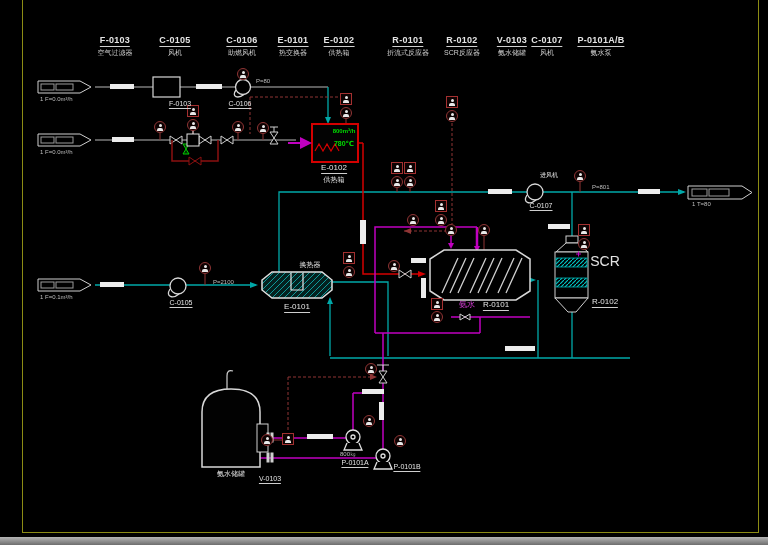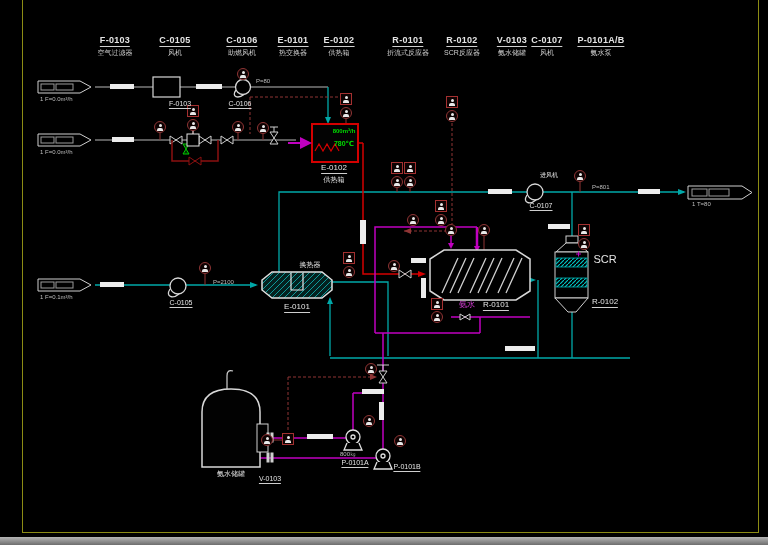--- a/index.html
+++ b/index.html
@@ -17,21 +17,21 @@
   .isq{border:1.5px solid #a33030}
   .ic::before,.isq::before{content:"";position:absolute;left:50%;top:1.5px;width:3px;height:3px;
        margin-left:-1.5px;border-radius:50%;background:#e8e8e8}
   .ic::after,.isq::after{content:"";position:absolute;left:50%;bottom:1.5px;width:6px;height:3px;
        margin-left:-3px;border-radius:2px 2px 0 0;background:#e8e8e8}
   
   .lbl{position:absolute;color:#e4e4e4;white-space:nowrap;transform:translateX(-50%);line-height:1}
   .u{border-bottom:1px solid #cfcfcf;padding-bottom:1px}
   .htag{font-size:9px;font-weight:bold;letter-spacing:.3px}
   .hname{font-size:7px;color:#cfcfcf}
-  .t7{font-size:7px}.t8{font-size:8px}.t9{font-size:11px}
+  .t7{font-size:7px}.t8{font-size:8px}.t9{font-size:14px}
   .note{font-size:6px;color:#bdbdbd;transform:translateX(0);}
   .green{color:#00dc00;font-weight:bold}
   .mag{color:#d23bd2}
 </style>
 </head>
 <body>
 
 <div id="canvas">
 
   <svg width="768" height="545" class="abs" style="left:0;top:0">

